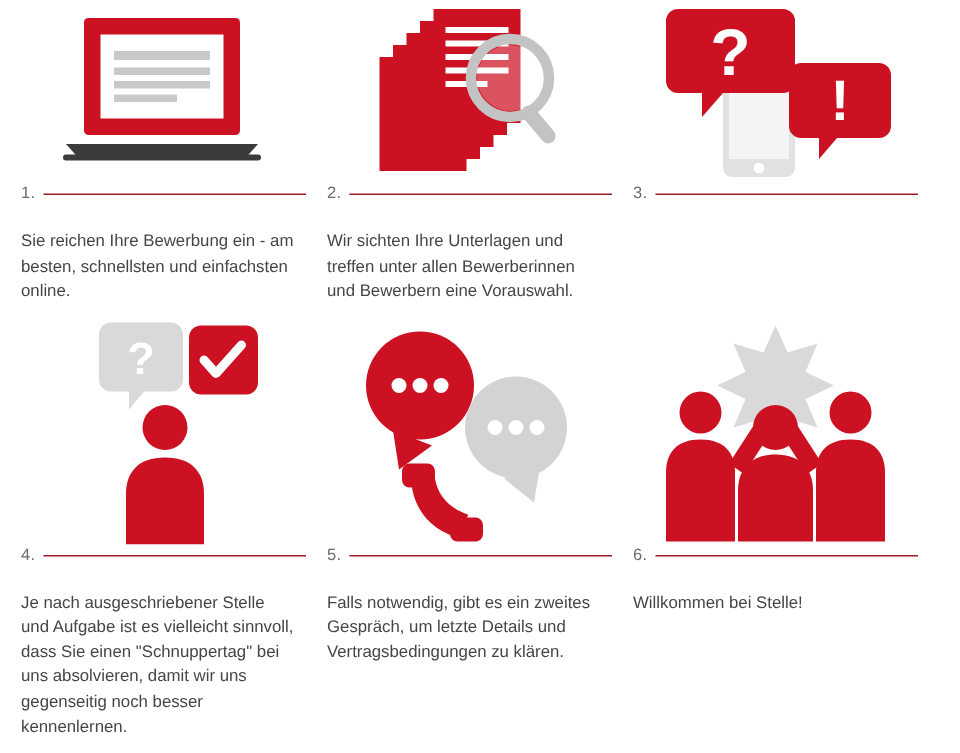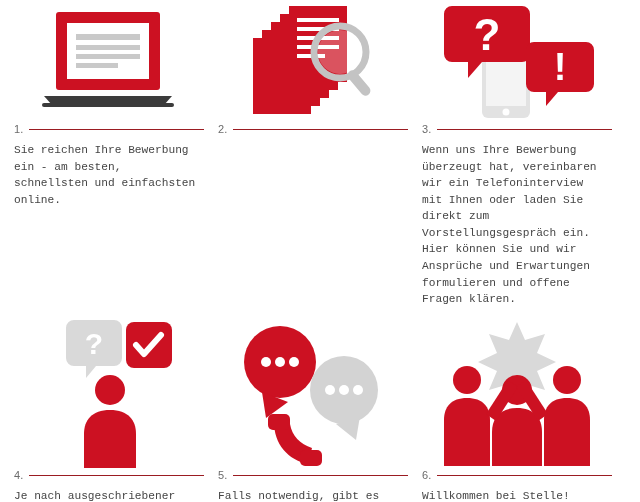--- a/index.html
+++ b/index.html
@@ -52,23 +52,22 @@
   }
   .rule {
     flex: 1;
     height: 1px;
     background: #9b1c22;
   }
   .caption {
     font-size: 11.2px;
     line-height: 1.48;
     color: #454545;
-    margin-top: 7px;
+    margin-top: 18px;
     padding-right: 6px;
-    font-family: Liberation Mono, monospace;
   }
   .row2 {
     margin-top: 10px;
   }
   .row2 .art {
     height: 150px;
   }
 </style>
 </head>
 <body>
@@ -112,39 +111,39 @@
           <rect x="79" y="54" width="28" height="4" fill="#ffffff"></rect>
           <circle cx="122" cy="52" r="26" fill="none" stroke="#c3c3c3" stroke-width="7"></circle>
           <circle cx="122" cy="52" r="22" fill="#ffffff" fill-opacity="0.28"></circle>
           <rect x="136" y="68" width="10" height="30" rx="5" transform="rotate(-40 141 83)" fill="#c3c3c3"></rect>
         </svg>
       </div>
       <div class="numline">
         <span class="num">2.</span>
         <span class="rule"></span>
       </div>
+      <div class="caption">Wir sichten Ihre Unterlagen und treffen unter allen Bewerberinnen und Bewerbern eine Vorauswahl.</div>
     </div>
 
     <div class="cell">
       <div class="art">
         <svg width="190" height="122" viewBox="0 0 190 122">
           <rect x="60" y="30" width="48" height="88" rx="6" fill="#e2e2e2"></rect>
           <rect x="64" y="38" width="40" height="68" fill="#f4f4f4"></rect>
           <circle cx="84" cy="112" r="3.5" fill="#ffffff"></circle>
           <path d="M30 6 h70 a8 8 0 0 1 8 8 v40 a8 8 0 0 1 -8 8 h-40 l-14 16 v-16 h-16 a8 8 0 0 1 -8 -8 v-40 a8 8 0 0 1 8 -8 z" fill="#cc1122"></path>
           <text x="65" y="50" font-family="'Liberation Sans', sans-serif" font-size="44" font-weight="bold" fill="#ffffff" text-anchor="middle">?</text>
           <path d="M112 42 h52 a8 8 0 0 1 8 8 v34 a8 8 0 0 1 -8 8 h-28 l-12 14 v-14 h-12 a8 8 0 0 1 -8 -8 v-34 a8 8 0 0 1 8 -8 z" fill="#cc1122"></path>
           <text x="138" y="80" font-family="'Liberation Sans', sans-serif" font-size="38" font-weight="bold" fill="#ffffff" text-anchor="middle">!</text>
         </svg>
       </div>
       <div class="numline">
         <span class="num">3.</span>
         <span class="rule"></span>
       </div>
-      <div class="caption">Wenn uns Ihre Bewerbung überzeugt hat, vereinbaren wir ein Telefoninterview mit Ihnen oder laden Sie direkt zum Vorstellungsgespräch ein. Hier können Sie und wir Ansprüche und Erwartungen formulieren und offene Fragen klären.</div>
     </div>
 
   </div>
 
   <div class="row row2">
 
     <div class="cell">
       <div class="art">
         <svg width="190" height="150" viewBox="0 0 190 150">
           <path d="M60 2 h40 a8 8 0 0 1 8 8 v30 a8 8 0 0 1 -8 8 h-18 l-10 12 v-12 h-12 a8 8 0 0 1 -8 -8 v-30 a8 8 0 0 1 8 -8 z" fill="#d9d9d9"></path>

